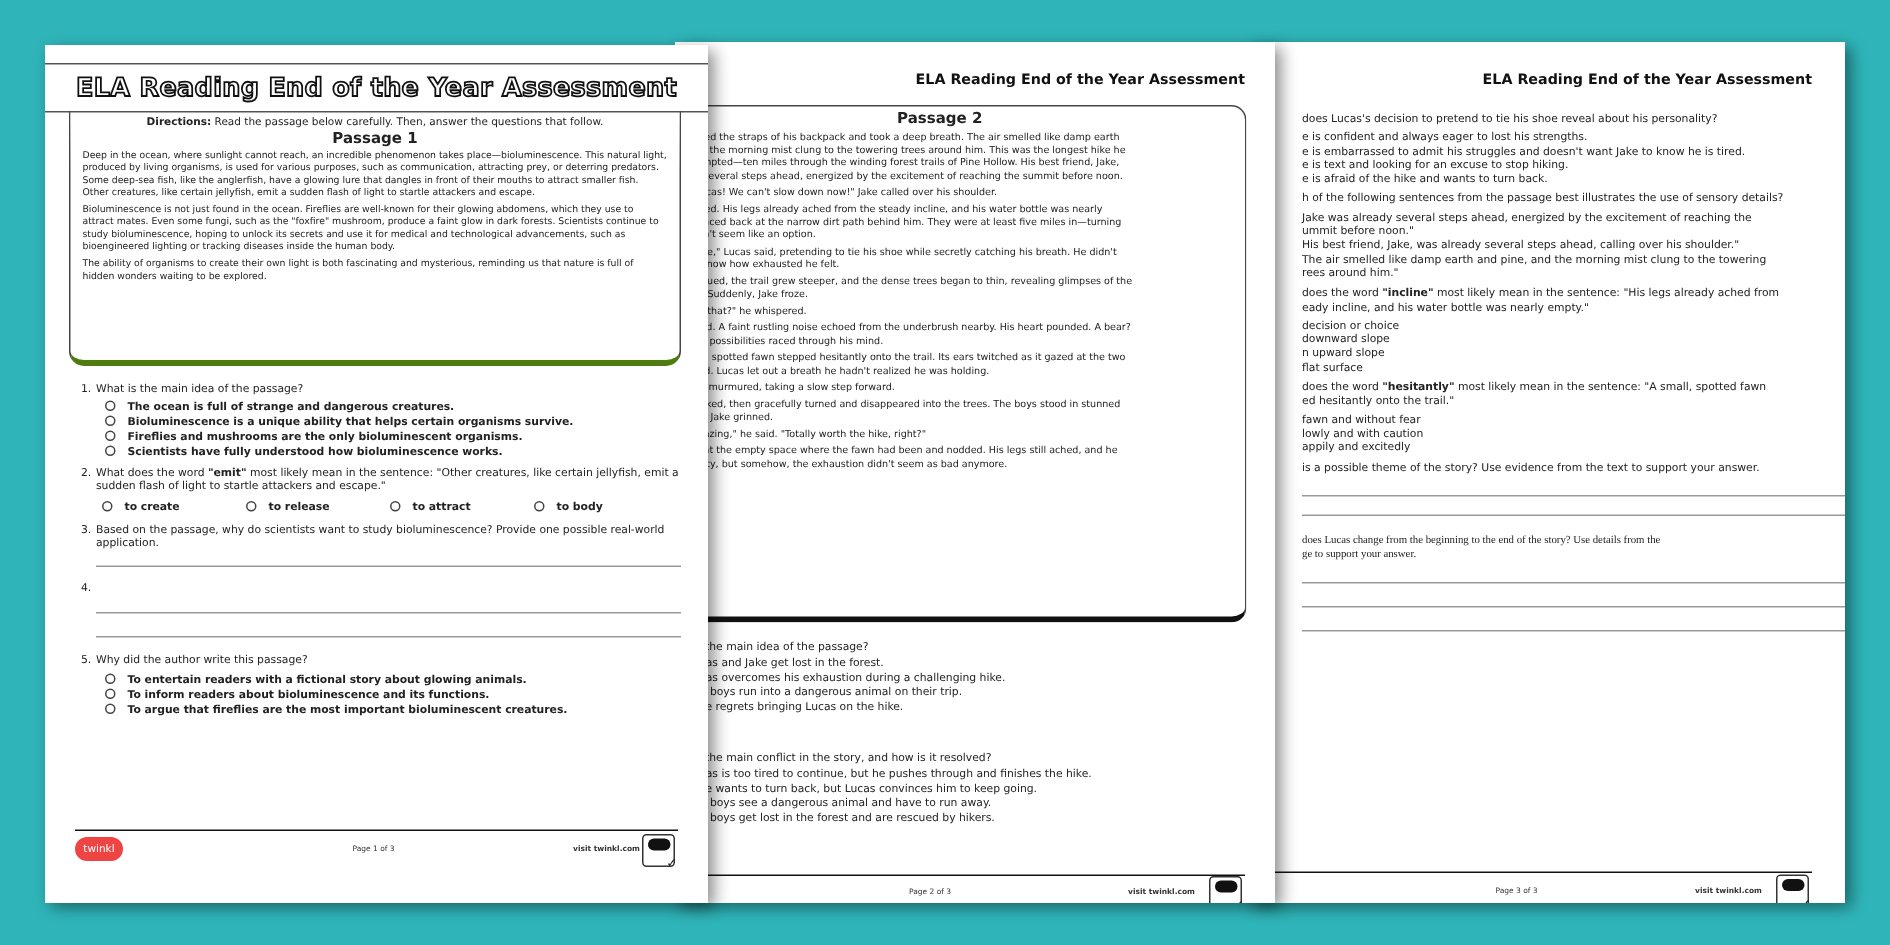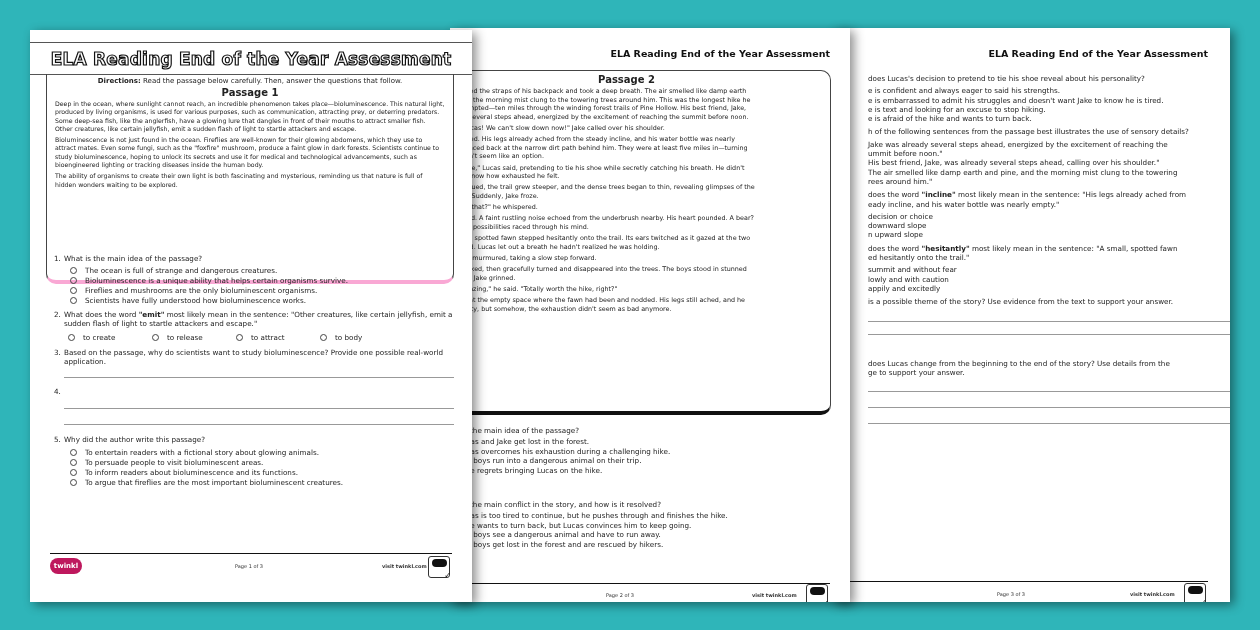--- a/index.html
+++ b/index.html
@@ -17,47 +17,47 @@
   #page1 { left: 30px; top: 30px; width: 442px; height: 572px; z-index: 3; }
 
   .running-title { position: absolute; font-size: 9.5px; font-weight: bold; color: #111; white-space: nowrap; }
 
   
   .p1-topline { position: absolute; left: 0; right: 0; top: 12px; border-top: 1.5px solid #555; }
   .p1-title { position: absolute; left: 0; right: 0; top: 14px; height: 30px; text-align: center;
     font-family: "DejaVu Sans", sans-serif; font-weight: bold; font-size: 17px; color: #fff;
     -webkit-text-stroke: 1.2px #111; letter-spacing: 0.2px; line-height: 30px; }
   .p1-titleline { position: absolute; left: 0; right: 0; top: 44px; border-top: 1.2px solid #555; }
-  .p1-box { position: absolute; left: 16px; top: 44px; width: 408px; height: 210px;
-    border-left: 1px solid #444; border-right: 1px solid #444; border-bottom: 4px solid #f9a8d4;
+  .p1-box { position: absolute; left: 16px; top: 44px; width: 408px; height: 170px;
+    border-left: 1px solid #444; border-right: 1px solid #444; border-bottom: 4px solid #4d7c0f;
     border-radius: 0 0 10px 10px; padding: 3px 8px 0 8px; }
   .directions { text-align: center; font-size: 7px; color: #222; margin-bottom: 2px; }
   .directions b { font-weight: bold; }
   .passage-title { text-align: center; font-size: 10px; font-weight: bold; margin-bottom: 2px; }
   .para { font-size: 6.2px; line-height: 8.3px; color: #222; margin-bottom: 3px; }
 
   .questions { position: absolute; font-size: 7.2px; line-height: 9.5px; color: #222; }
   .q { margin-bottom: 3px; }
   .q-stem { display: flex; }
   .q-num { width: 10px; flex-shrink: 0; }
   .opts { margin-left: 16px; }
-  .opt { display: flex; align-items: center; height: 10px; white-space: nowrap; }
+  .opt { display: flex; align-items: center; height: 10px; white-space: nowrap; font-weight: bold; }
   .radio { width: 7px; height: 7px; border: 1px solid #444; border-radius: 50%; margin-right: 8px; flex-shrink: 0; }
-  .opts-row { display: flex; margin-left: 14px; margin-top: 4px; }
+  .opts-row { display: flex; margin-left: 14px; margin-top: 4px; gap: 12px; }
   .opts-row .opt { width: 84px; }
   .ans-line { border-top: 1px solid #999; height: 0; margin: 12px 0 0 10px; }
 
   .footer-line { position: absolute; border-top: 1.5px solid #111; }
   .footer-page { position: absolute; font-size: 5px; color: #333; white-space: nowrap; }
   .footer-visit { position: absolute; font-size: 5px; color: #333; font-weight: bold; white-space: nowrap; }
   .badge { position: absolute; width: 22px; height: 22px; border: 1px solid #333; border-radius: 3px; background: #fff; }
   .badge::before { content: ""; position: absolute; left: 3px; top: 2px; width: 15px; height: 8px; background: #111; border-radius: 6px; }
   .badge::after { content: "\2713"; position: absolute; right: -2px; bottom: -3px; font-size: 8px; color: #111; }
-  .logo { position: absolute; width: 32px; height: 16px; background: #be185d; border-radius: 9px; color: #fff;
-    font-size: 7px; font-weight: bold; text-align: center; line-height: 16px; }
+  .logo { position: absolute; width: 32px; height: 16px; background: #ef4444; border-radius: 9px; color: #fff;
+    font-size: 7px; font-weight: normal; text-align: center; line-height: 16px; }
 
   
   .p2-box { position: absolute; left: -20px; top: 42px; width: 401px; height: 345px;
     border: 1px solid #444; border-bottom: 4px solid #111; border-radius: 0 10px 10px 0; padding: 3px 8px 0 28px; }
   .p2-box .para { font-size: 6.4px; line-height: 8.6px; white-space: nowrap; overflow: hidden; margin-bottom: 2.6px; }
   .p2-q { position: absolute; left: 12px; font-size: 7.2px; line-height: 9.4px; color: #222; white-space: nowrap; }
 
   
   .p3-body { position: absolute; left: 36px; top: 46px; width: 370px; font-size: 7.2px; line-height: 9.3px; color: #222; }
   .p3-body .blk { margin-bottom: 4px; white-space: nowrap; }
@@ -65,21 +65,21 @@
 </style>
 </head>
 <body>
 
 <div id="page3" class="page shadow">
   <div class="running-title" style="right:22px; top:20px;">ELA Reading End of the Year Assessment</div>
   <div class="p3-body">
     <div class="blk">
       <div> does Lucas's decision to pretend to tie his shoe reveal about his personality?</div>
       <div style="margin-top:3px;">
-        <div>e is confident and always eager to said his strengths.</div>
+        <div>e is confident and always eager to lost his strengths.</div>
         <div>e is embarrassed to admit his struggles and doesn't want Jake to know he is tired.</div>
         <div>e is text and looking for an excuse to stop hiking.</div>
         <div>e is afraid of the hike and wants to turn back.</div>
       </div>
     </div>
     <div class="blk">
       <div>h of the following sentences from the passage best illustrates the use of sensory details?</div>
       <div style="margin-top:3px;">
         <div>Jake was already several steps ahead, energized by the excitement of reaching the</div>
         <div>ummit before noon."</div>
@@ -88,37 +88,38 @@
         <div>rees around him."</div>
       </div>
     </div>
     <div class="blk">
       <div><span> does the word </span><b>"incline"</b><span> most likely mean in the sentence: "His legs already ached from</span></div>
       <div>eady incline, and his water bottle was nearly empty."</div>
       <div style="margin-top:3px;">
         <div>decision or choice</div>
         <div>downward slope</div>
         <div>n upward slope</div>
+        <div>flat surface</div>
       </div>
     </div>
     <div class="blk">
       <div><span> does the word </span><b>"hesitantly"</b><span> most likely mean in the sentence: "A small, spotted fawn</span></div>
       <div>ed hesitantly onto the trail."</div>
       <div style="margin-top:3px;">
-        <div>summit and without fear</div>
+        <div>fawn and without fear</div>
         <div>lowly and with caution</div>
         <div>appily and excitedly</div>
       </div>
     </div>
     <div class="blk">
       <div> is a possible theme of the story? Use evidence from the text to support your answer.</div>
       <div class="p3-line" style="margin-top:14px;"></div>
       <div class="p3-line"></div>
     </div>
-    <div class="blk" style="margin-top:24px;">
+    <div class="blk" style="margin-top:12px;font-family:Liberation Serif, serif;">
       <div>does Lucas change from the beginning to the end of the story? Use details from the</div>
       <div>ge to support your answer.</div>
       <div class="p3-line" style="margin-top:14px;"></div>
       <div class="p3-line" style="margin-top:15px;"></div>
       <div class="p3-line" style="margin-top:15px;"></div>
     </div>
   </div>
   <div class="footer-line" style="left:10px; right:22px; top:553px;"></div>
   <div class="footer-page" style="left:165px; top:563px;">Page 3 of 3</div>
   <div class="footer-visit" style="left:298px; top:563px;">visit twinkl.com</div>
@@ -286,24 +287,20 @@
           <span class="q-num">5.</span>
           <span>Why did the author write this passage?</span>
         </div>
       <div class="opts" style="margin-top:3px;">
         <div class="opt">
             <span class="radio"></span>
             <span>To entertain readers with a fictional story about glowing animals.</span>
           </div>
         <div class="opt">
             <span class="radio"></span>
-            <span>To persuade people to visit bioluminescent areas.</span>
-          </div>
-        <div class="opt">
-            <span class="radio"></span>
             <span>To inform readers about bioluminescence and its functions.</span>
           </div>
         <div class="opt">
             <span class="radio"></span>
             <span>To argue that fireflies are the most important bioluminescent creatures.</span>
           </div>
       </div>
     </div>
   </div>
 

